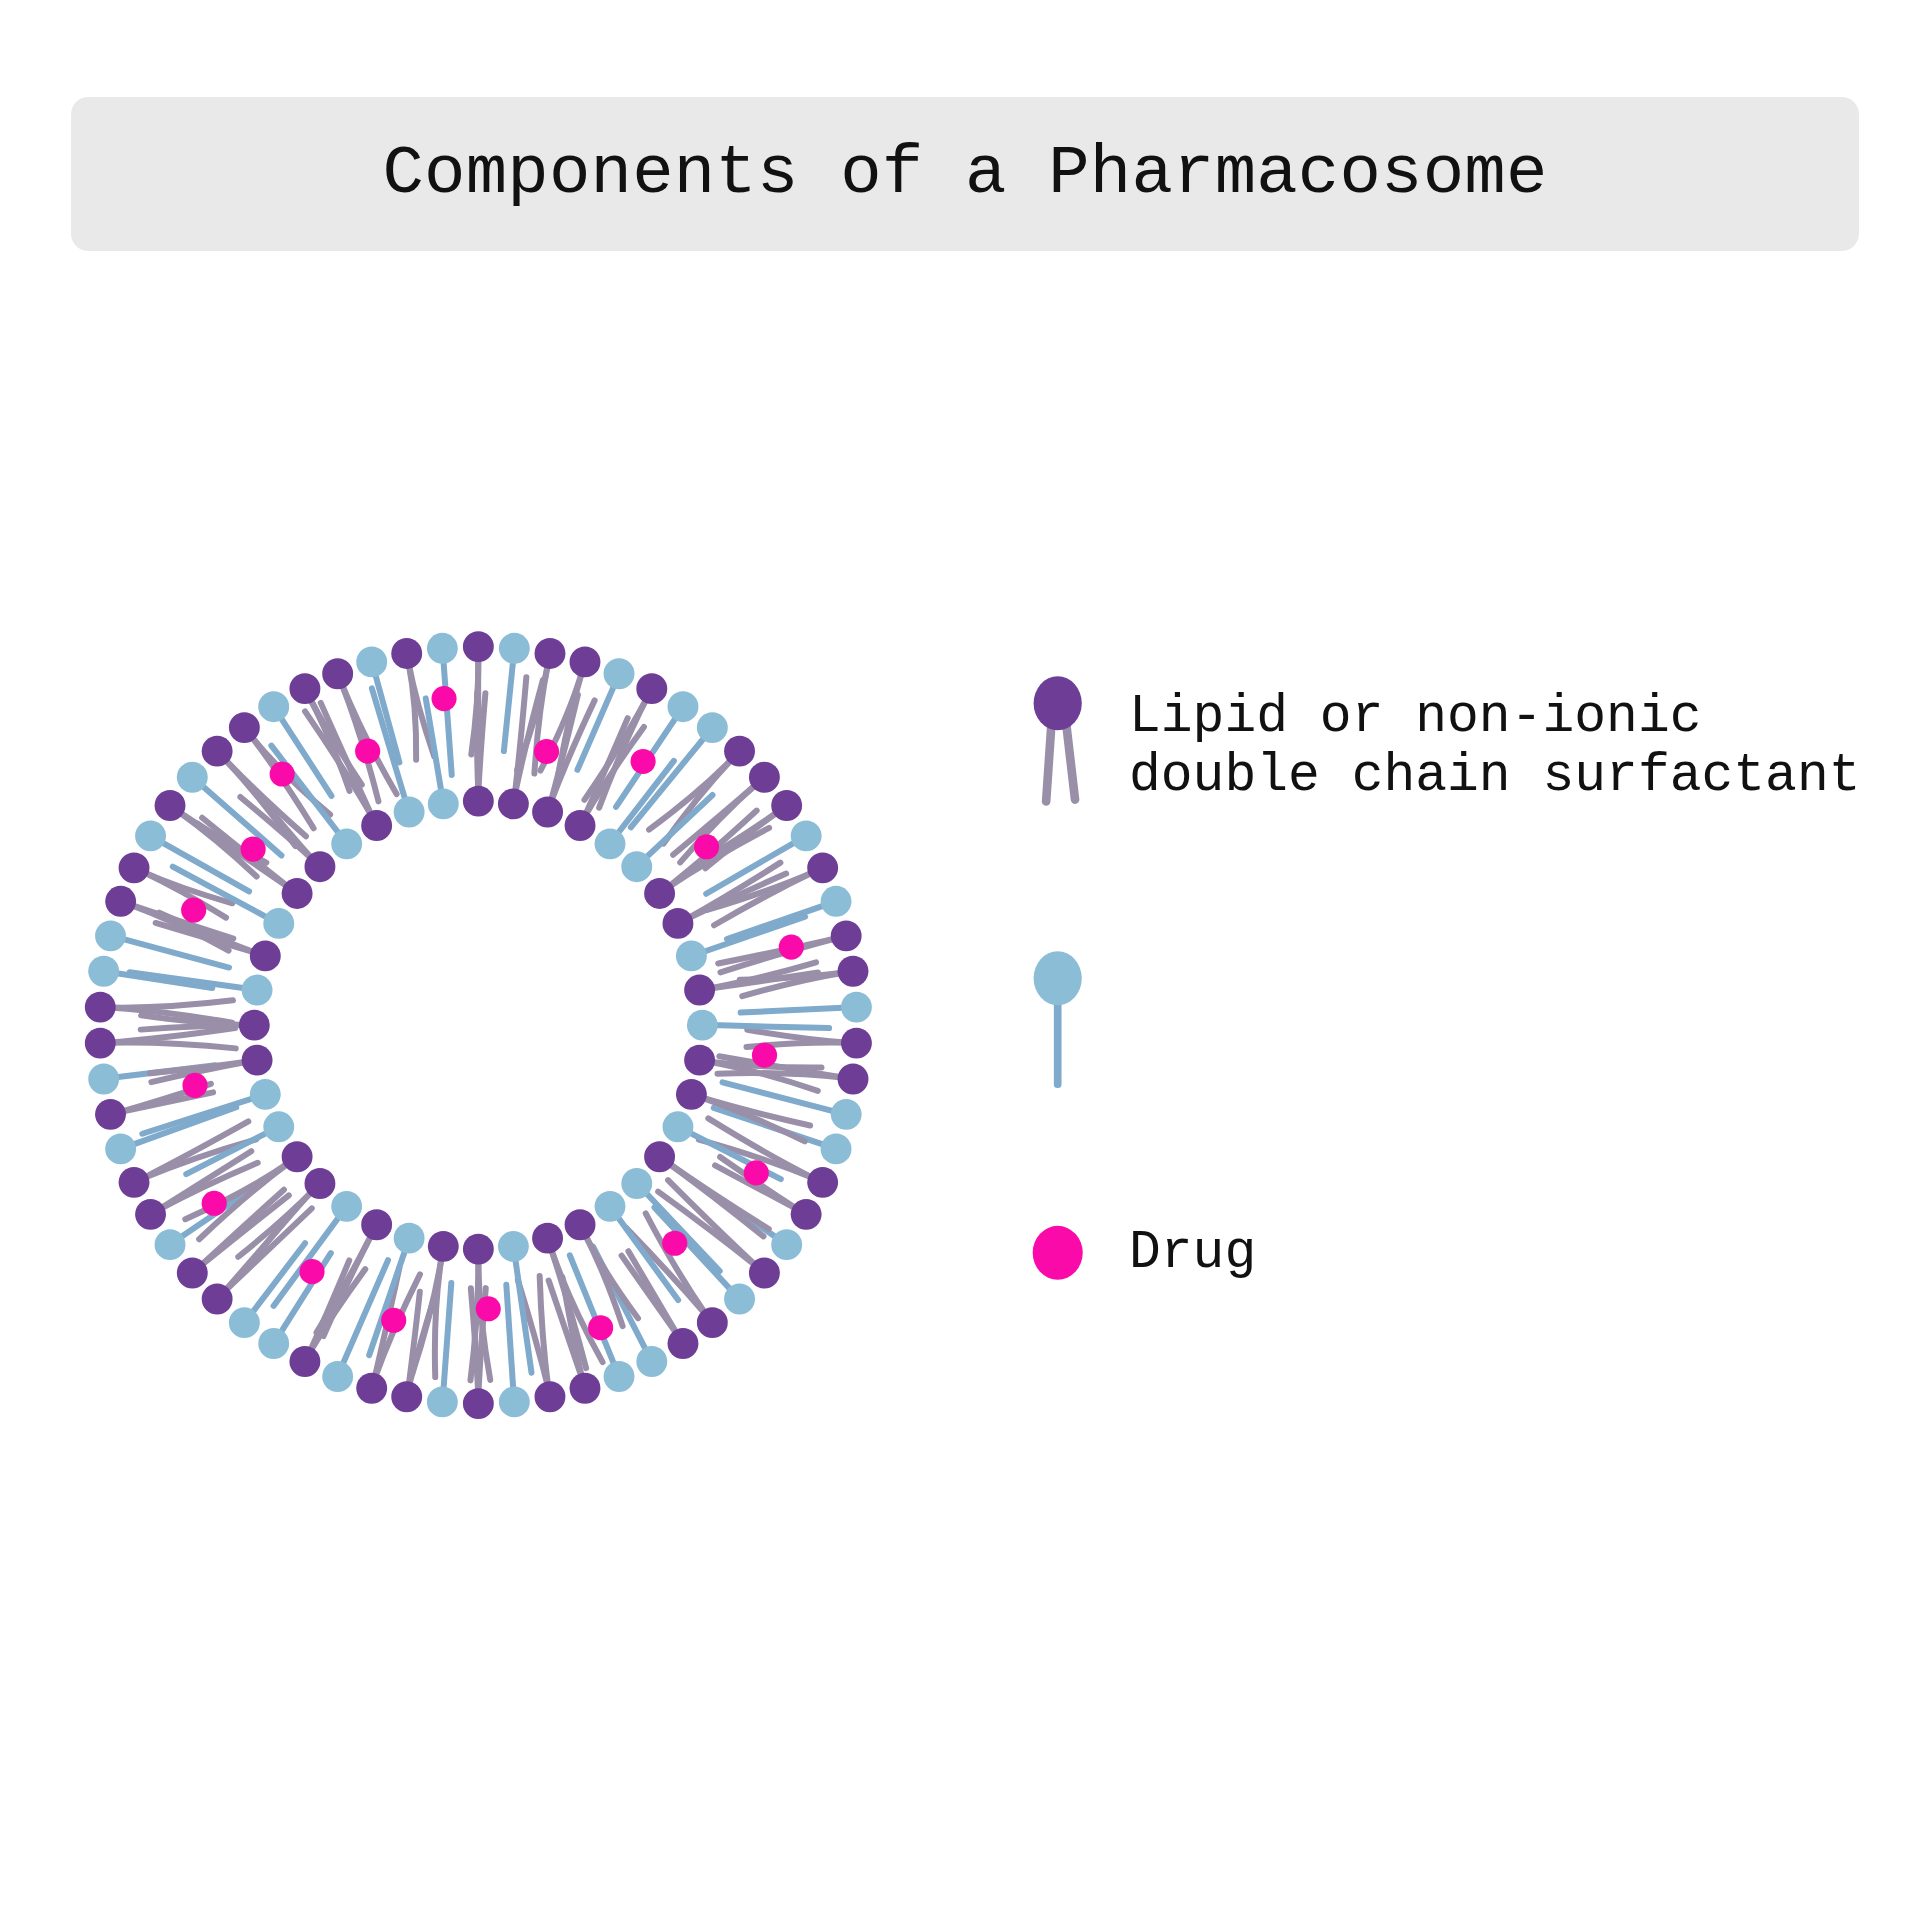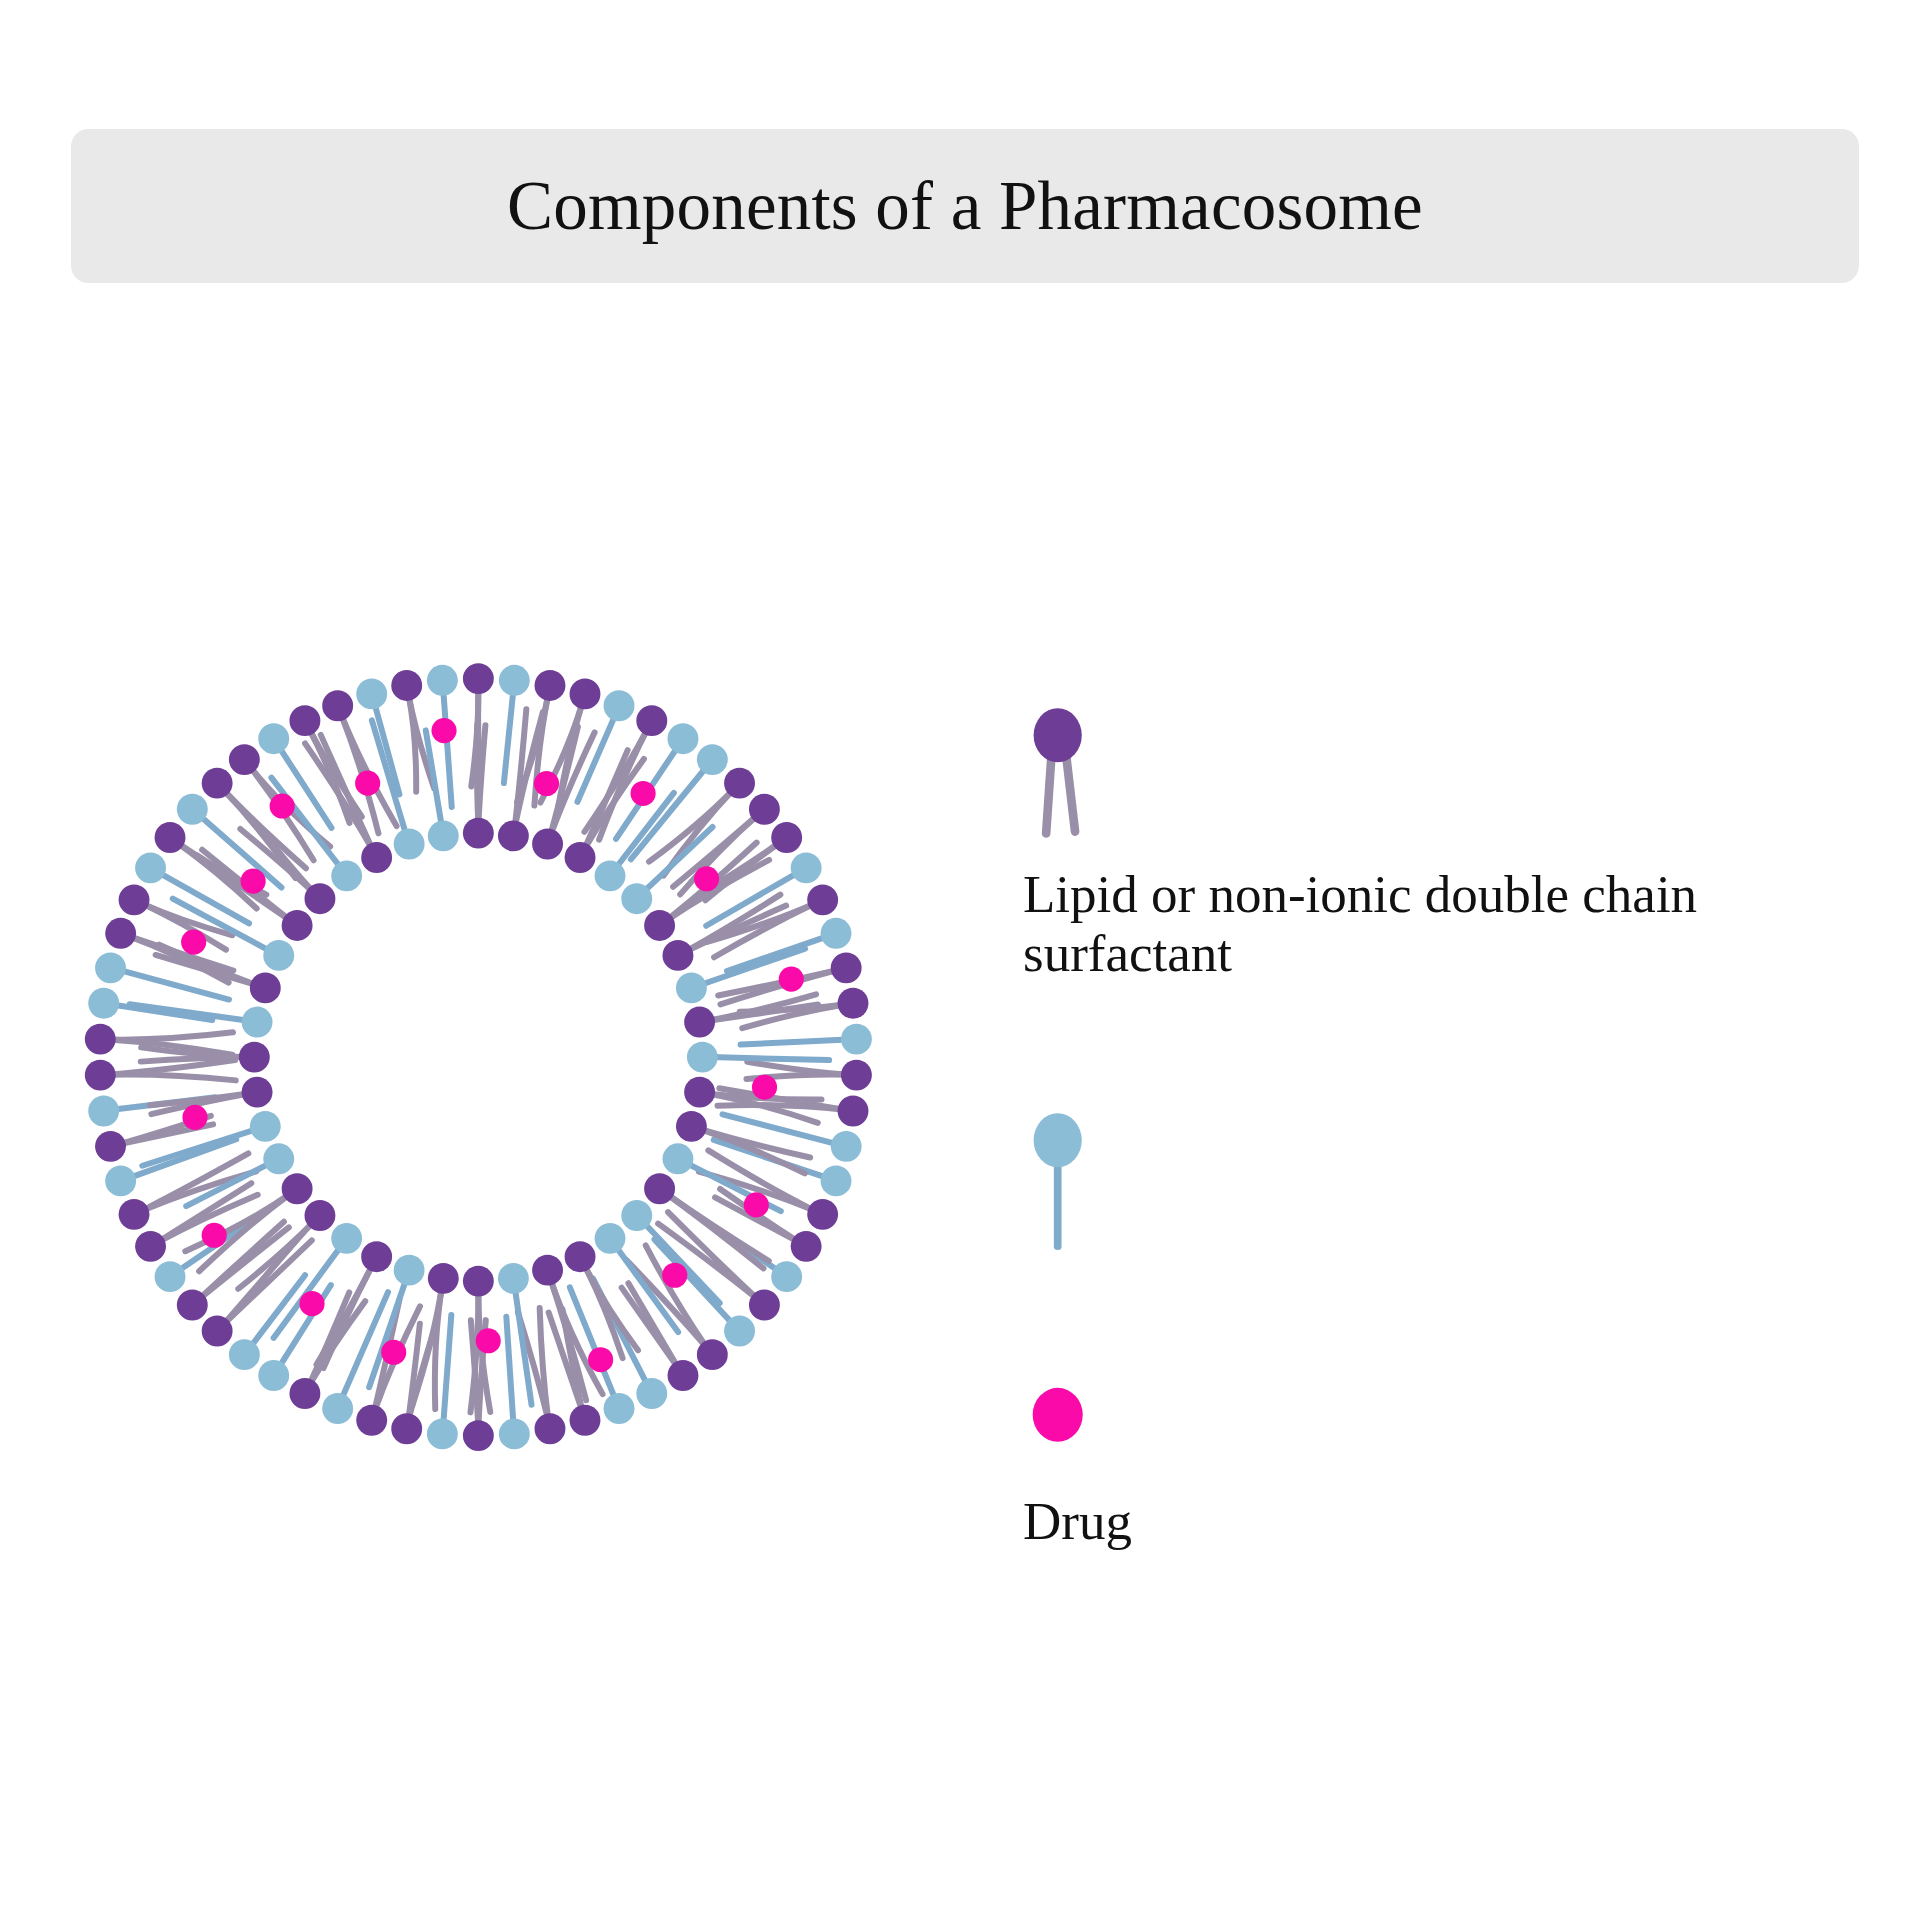--- a/index.html
+++ b/index.html
@@ -5,23 +5,22 @@
   html, body {
     margin: 0;
     padding: 0;
     background: #ffffff;
   }
   #page {
     position: relative;
     width: 1931px;
     height: 1647px;
     background: #ffffff;
-    font-family: Liberation Serif, serif;
+    font-family: Liberation Mono, monospace;
     overflow: hidden;
-    margin-top: 32px;
   }
 
   
   #title-bar {
     position: absolute;
     left: 71px;
     top: 97px;
     width: 1788px;
     height: 154px;
     background: #E9E9E9;
@@ -59,21 +58,20 @@
   #legend {
     position: absolute;
     left: 1023px;
     top: 676px;
     width: 869px;
   }
   .legend-row {
     position: relative;
     display: flex;
     align-items: flex-start;
-    flex-direction: column;
   }
   .legend-marker {
     position: relative;
     width: 106px;
     flex: 0 0 106px;
     height: 145px;
   }
   .legend-label {
     font-size: 53px;
     line-height: 1.12;

